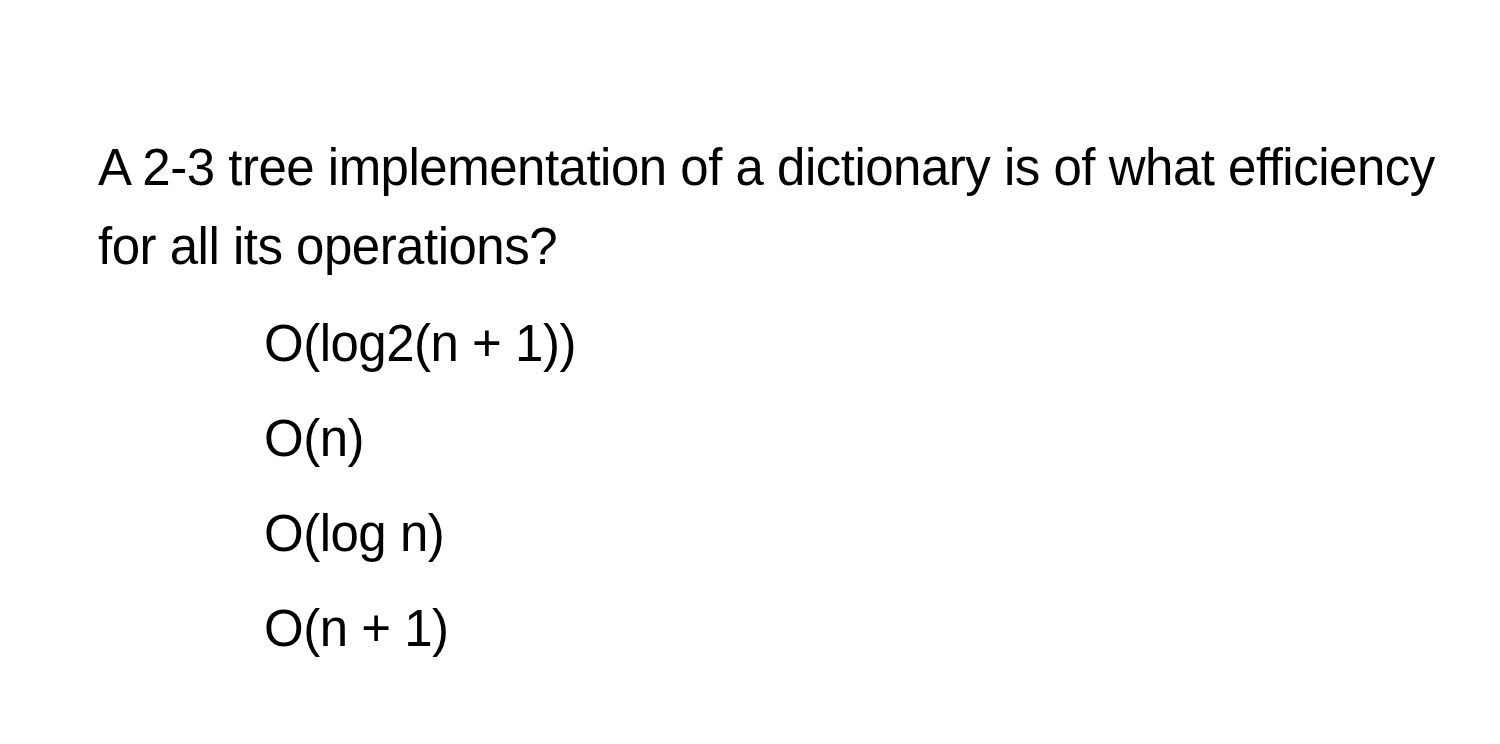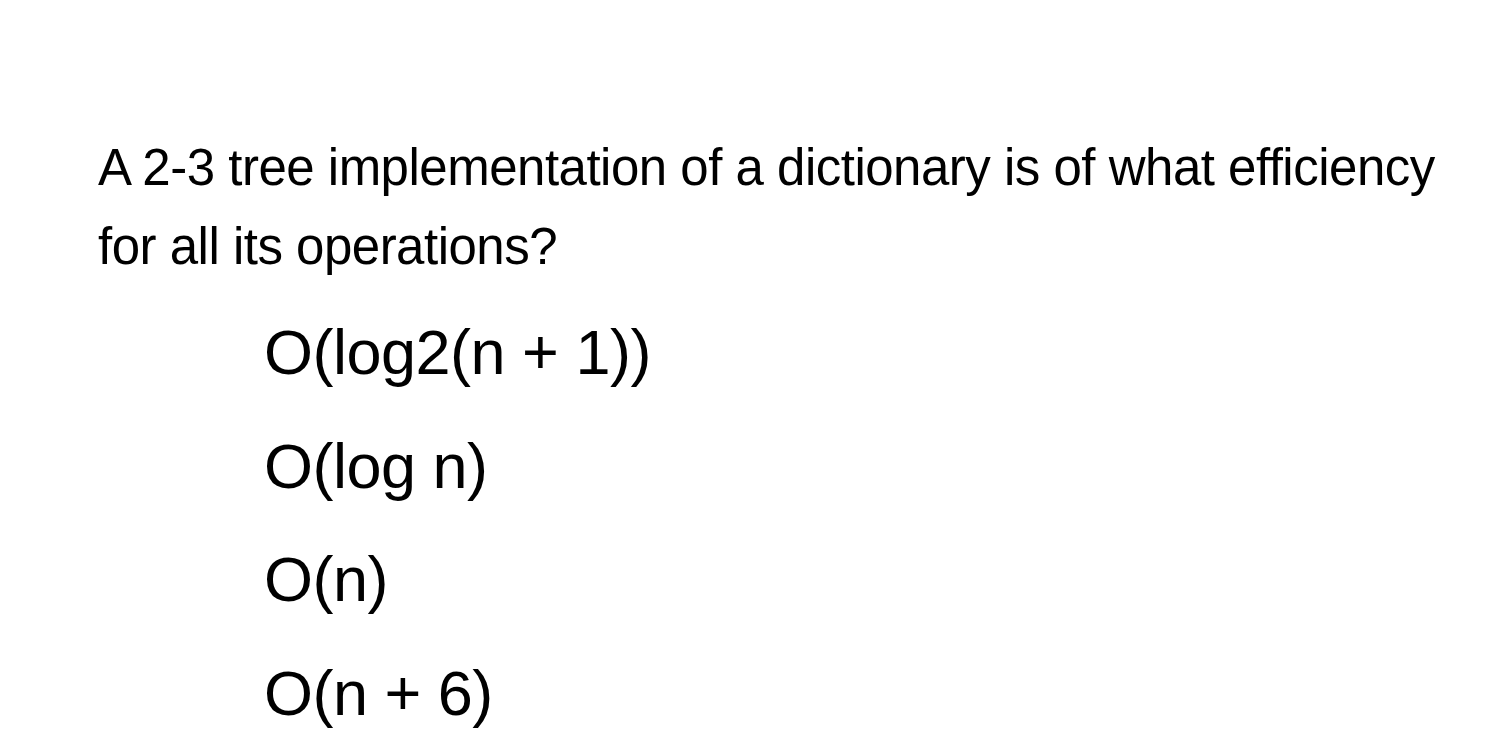--- a/index.html
+++ b/index.html
@@ -19,29 +19,29 @@
       font-size: 51px;
       line-height: 1.55;
       font-weight: 400;
       letter-spacing: -0.5px;
     }
     .options {
       margin-top: 18px;
       padding-left: 150px;
     }
     .option {
-      font-size: 63px;
+      font-size: 51px;
       line-height: 1.55;
       font-weight: 400;
       letter-spacing: -0.5px;
     }
   </style>
 </head>
 <body>
 
 <div class="question-text">A 2-3 tree implementation of a dictionary is of what efficiency for all its operations?</div>
 
 <div class="options">
   <div class="option">O(log2(n + 1))</div>
+  <div class="option">O(n)</div>
   <div class="option">O(log n)</div>
-  <div class="option">O(n)</div>
-  <div class="option">O(n + 6)</div>
+  <div class="option">O(n + 1)</div>
 </div>
 
 </body></html>

